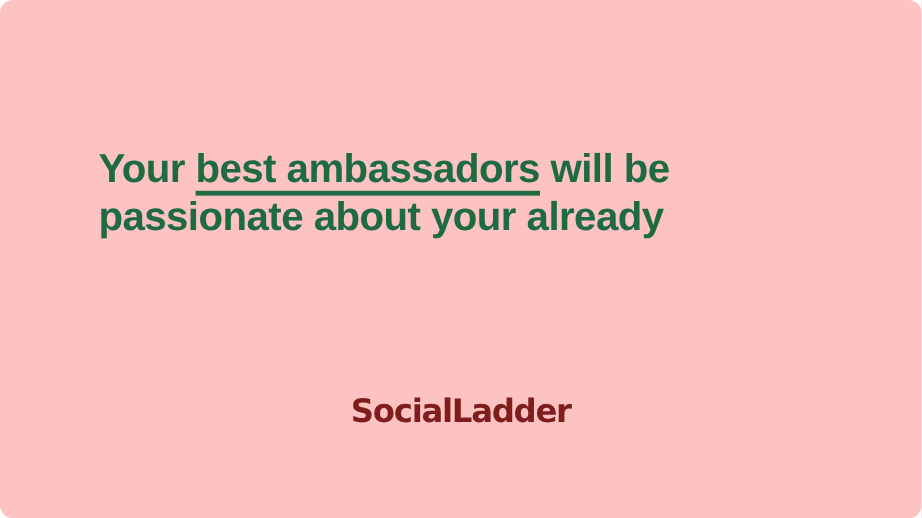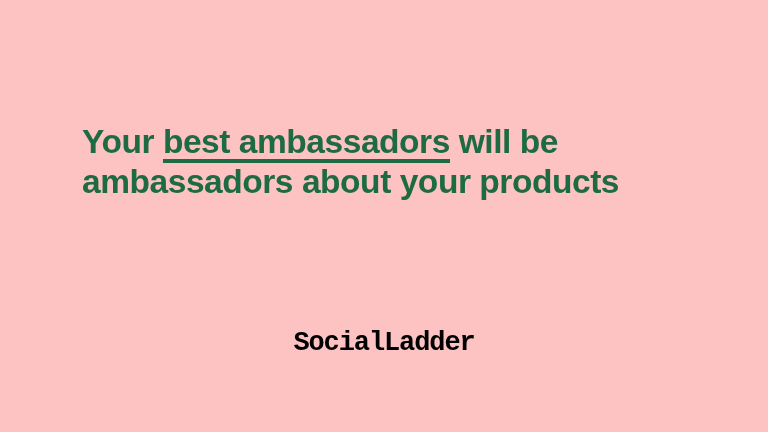--- a/index.html
+++ b/index.html
@@ -16,20 +16,21 @@
     -webkit-font-smoothing: antialiased;
   }
 
   .slide {
     position: relative;
     width: 768px;
     height: 432px;
     background: #fdc2c2;
     box-sizing: border-box;
     overflow: hidden;
+    border-radius: 11px;
   }
 
   
   .headline {
     position: absolute;
     left: 82px;
     top: 122px;
     width: 600px;
     margin: 0;
     font-family: "Liberation Sans", sans-serif;
@@ -89,21 +90,21 @@
 </head>
 <body>
 
 <div class="slide" style="background: rgb(253, 194, 194);">
 
   <h1 class="headline" style="color: rgb(30, 107, 67);">
 
     <span class="hl-line"><span>Your </span><span class="emph">best ambassadors</span><span> will be</span></span>
 
 
-    <span class="hl-line">ambassadors about your products</span>
+    <span class="hl-line">passionate about your already</span>
 
   </h1>
 
   <div class="logo-wrap">
-    <span class="logo" style="color: #000000; font-family: Liberation Mono, monospace;">SocialLadder</span>
+    <span class="logo" style="color: #7f1d1d;">SocialLadder</span>
   </div>
 
 </div>
 
 </body></html>

